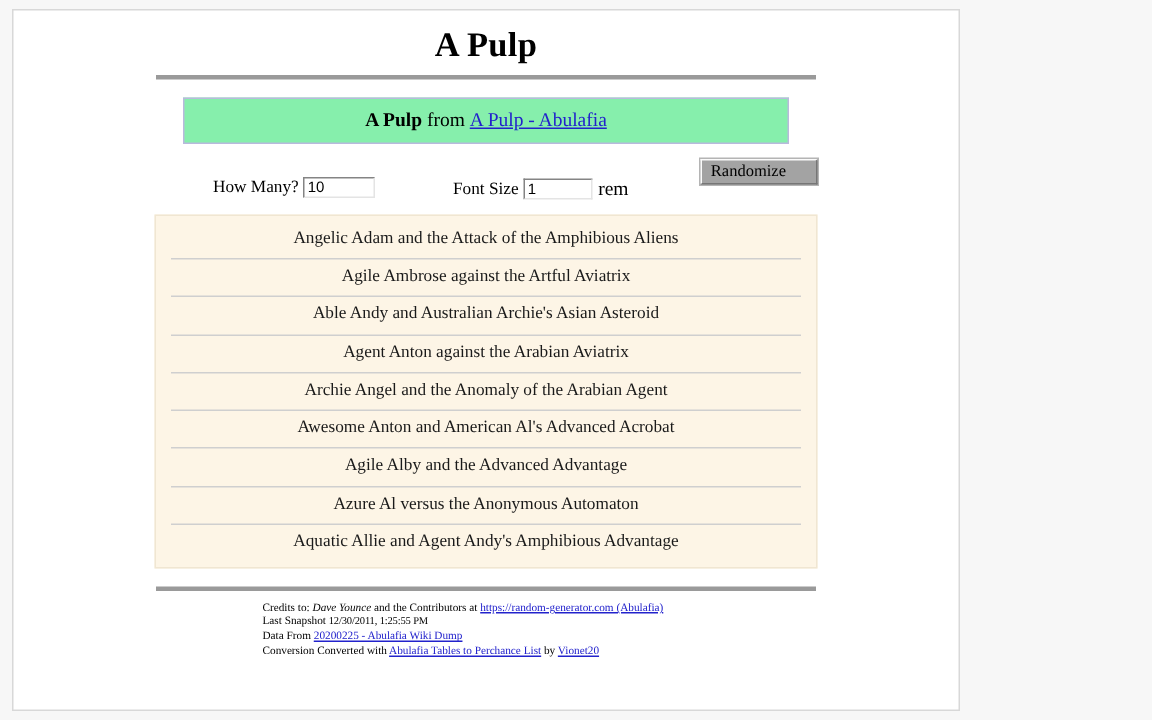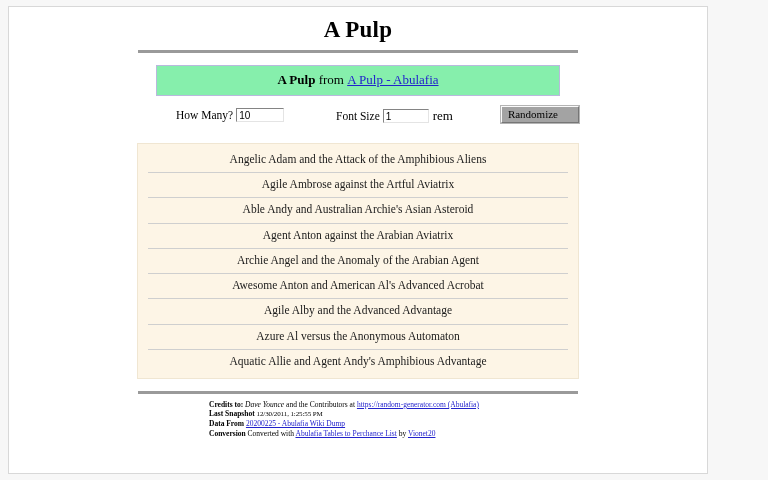--- a/index.html
+++ b/index.html
@@ -11,21 +11,21 @@
     width: 768px;
     height: 480px;
     background: #f7f7f7;
     font-family: "Liberation Serif", serif;
     overflow: hidden;
   }
   .page-frame {
     position: absolute;
     left: 8px;
     top: 6px;
-    width: 700px;
+    width: 632px;
     height: 468px;
     background: #ffffff;
     border: 1px solid #d8d8d8;
     box-sizing: border-box;
     overflow: hidden;
   }
   .content {
     width: 100%;
     box-sizing: border-box;
     padding-top: 4px;
@@ -66,21 +66,21 @@
     text-decoration: underline;
   }
   .controls {
     width: 404px;
     margin: 10px auto 0 auto;
     position: relative;
     height: 24px;
   }
   .ctrl-group {
     position: absolute;
-    top: 2px;
+    top: 12px;
     white-space: nowrap;
     font-size: 11.5px;
     color: #000;
   }
   .ctrl-group.how-many { left: 20px; }
   .ctrl-group.font-size { left: 180px; }
   .ctrl-label {
     display: inline-block;
     vertical-align: middle;
     margin-right: 3px;
@@ -157,21 +157,21 @@
     padding-left: 2px;
     font-size: 7.5px;
     line-height: 1.27;
     color: #000;
     text-align: left;
   }
   .footer-line {
     white-space: nowrap;
   }
   .footer .lbl {
-    font-weight: bold;
+    font-weight: normal;
   }
   .footer .person {
     font-style: italic;
   }
   .footer .mono {
     font-family: Liberation Serif, serif;
     font-size: 7px;
     letter-spacing: -0.1px;
   }
 </style>

